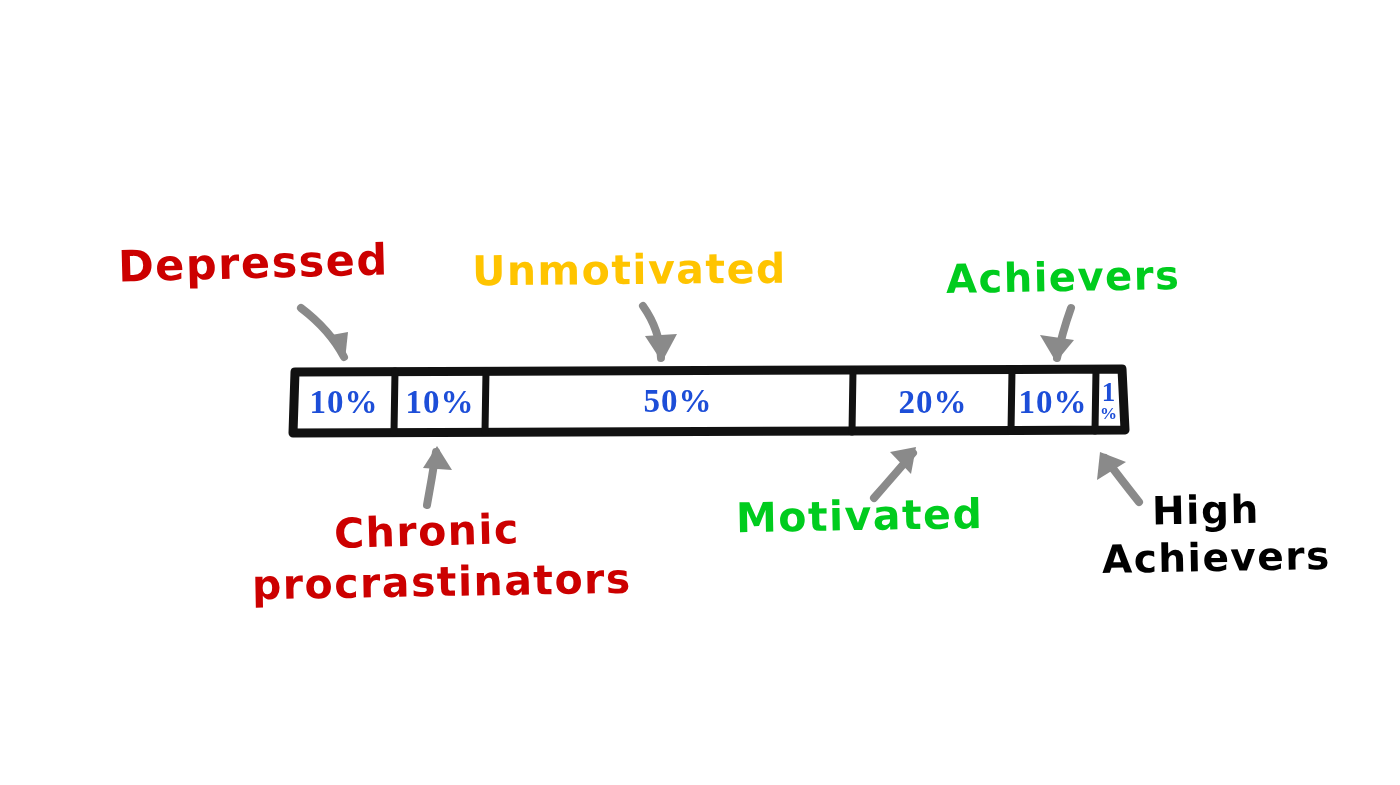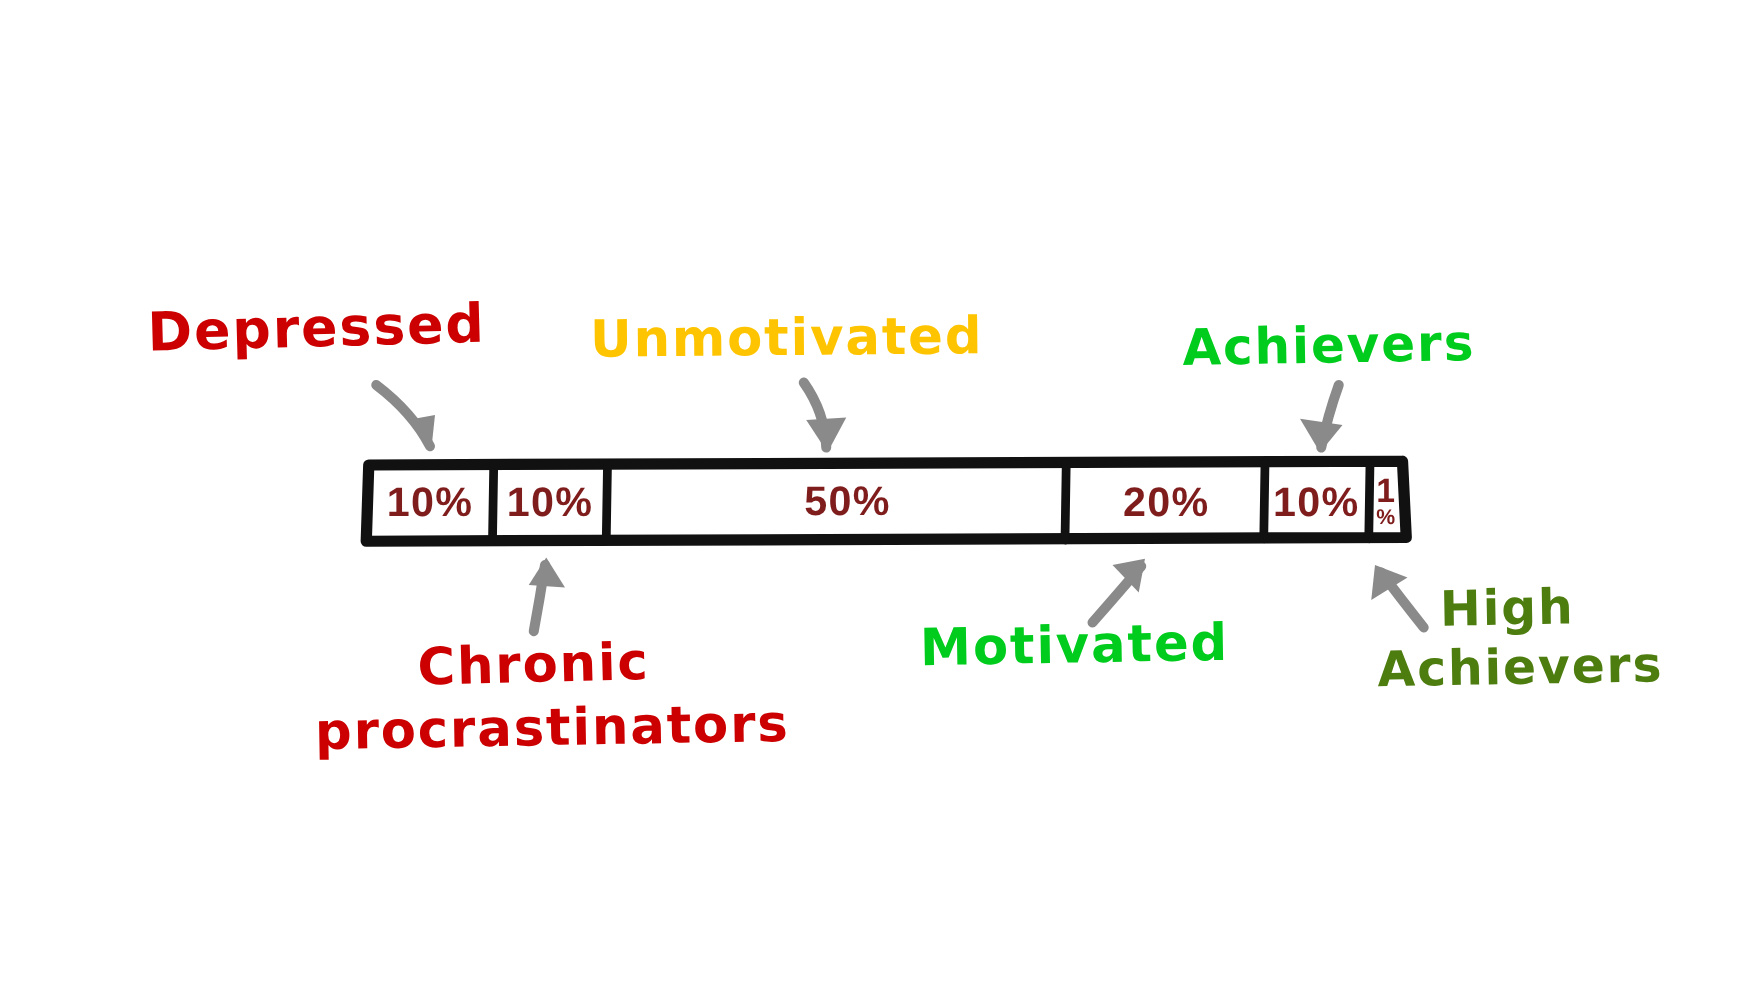--- a/index.html
+++ b/index.html
@@ -84,23 +84,23 @@
     margin-left: 50px;
     transform: rotate(-1deg);
   }
   .lbl-high-achievers .line2 {
     display: block;
     margin-top: 2px;
     transform: rotate(-1deg);
   }
   .seg-value {
     position: absolute;
-    font-family: Liberation Sans, sans-serif;
+    font-family: Liberation Serif, serif;
     font-weight: bold;
-    color: #7f1d1d;
+    color: #1d4ed8;
     font-size: 33px;
     letter-spacing: 1px;
     transform: translate(-50%, -50%);
     white-space: nowrap;
   }
   .seg-value.stacked {
     font-size: 27px;
     line-height: 0.92;
     text-align: center;
   }
@@ -182,18 +182,18 @@
 
   <div class="hand-label lbl-achievers" style="color:#00CC1E;">Achievers</div>
 
   <div class="hand-label lbl-chronic" style="color:#CC0000;">
     <span class="line1">Chronic</span>
     <span class="line2">procrastinators</span>
   </div>
 
   <div class="hand-label lbl-motivated" style="color:#00CC1E;">Motivated</div>
 
-  <div class="hand-label lbl-high-achievers" style="color:#4d7c0f;">
+  <div class="hand-label lbl-high-achievers" style="color:#000000;margin-top:23px;">
     <span class="line1">High</span>
     <span class="line2">Achievers</span>
   </div>
 
 </div>
 
 </body></html>

